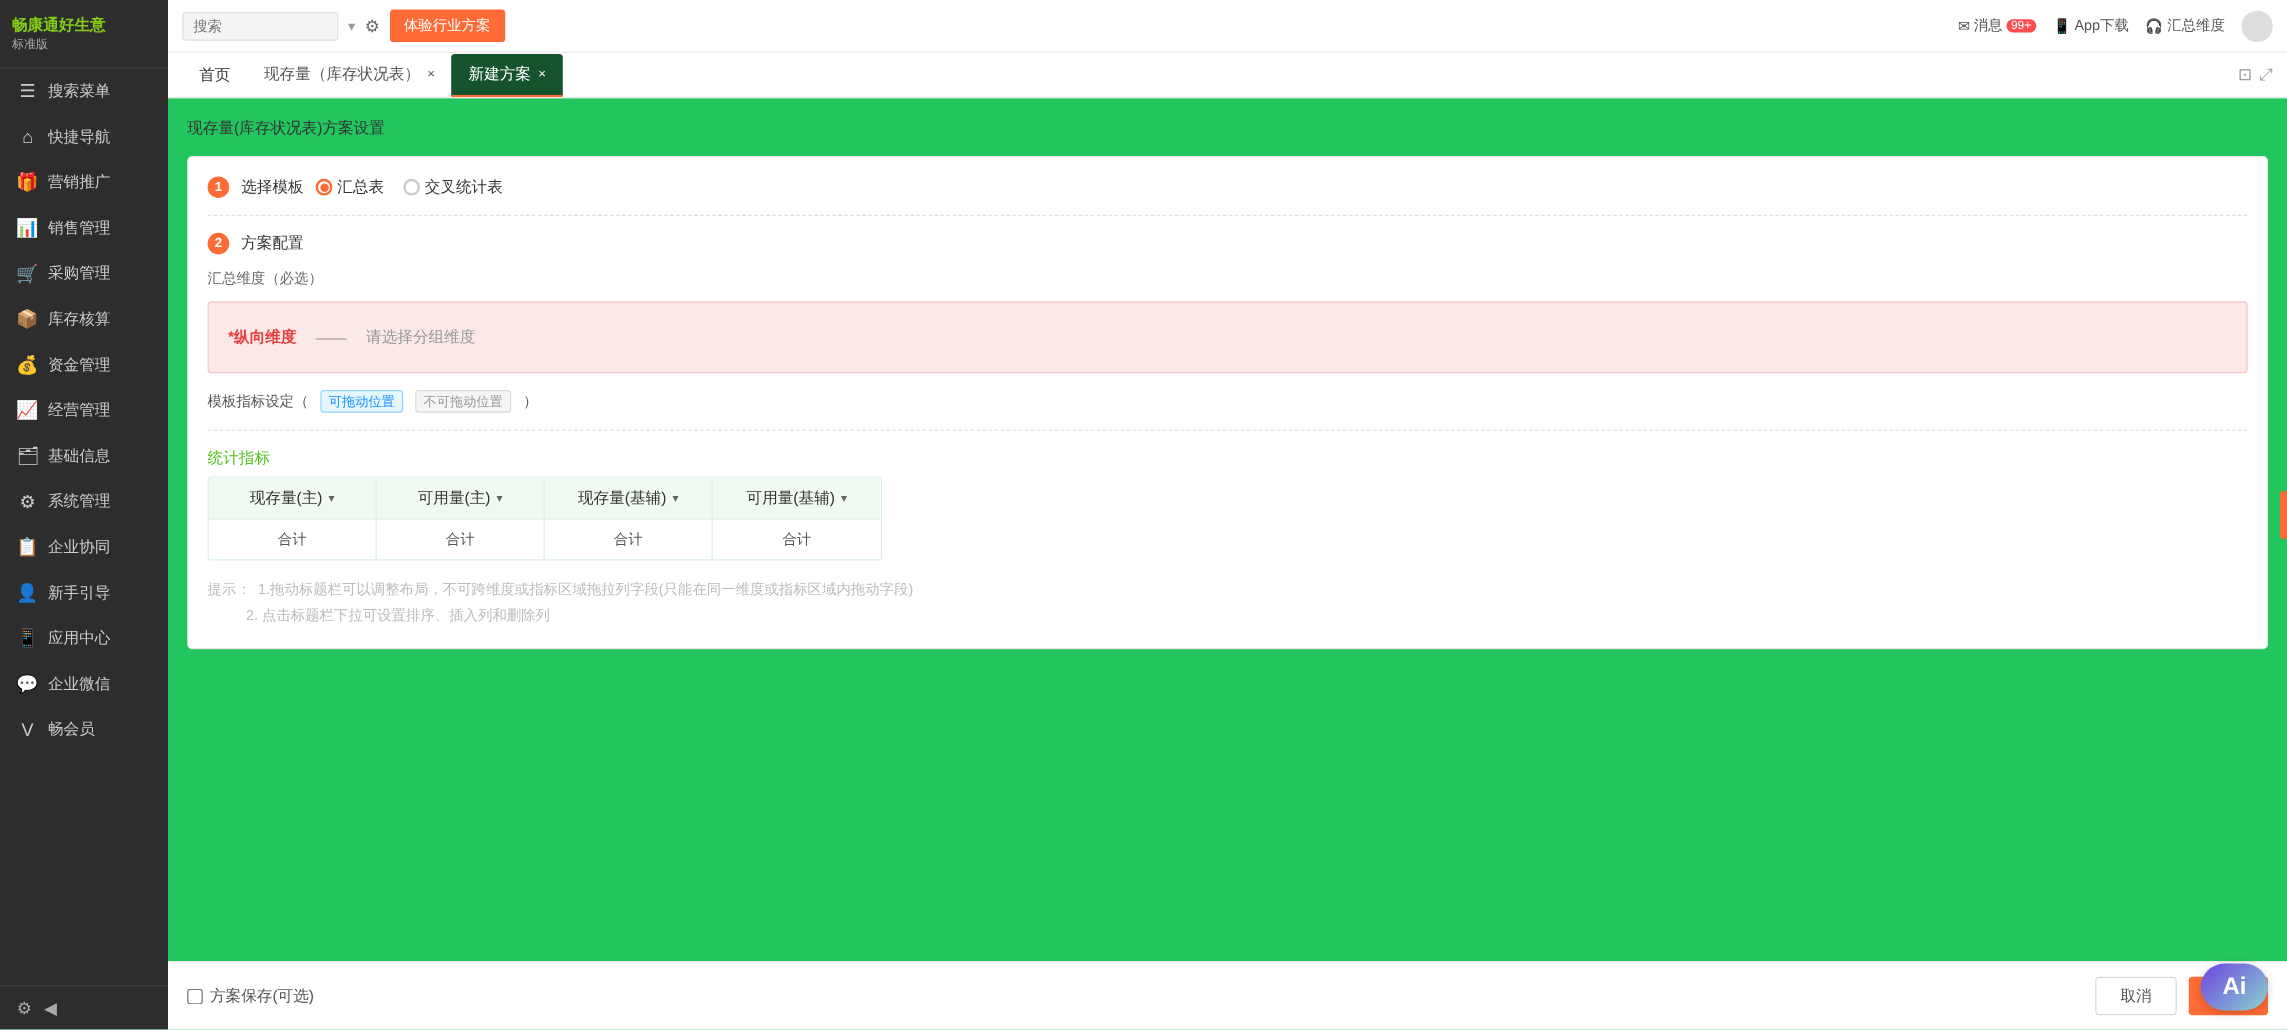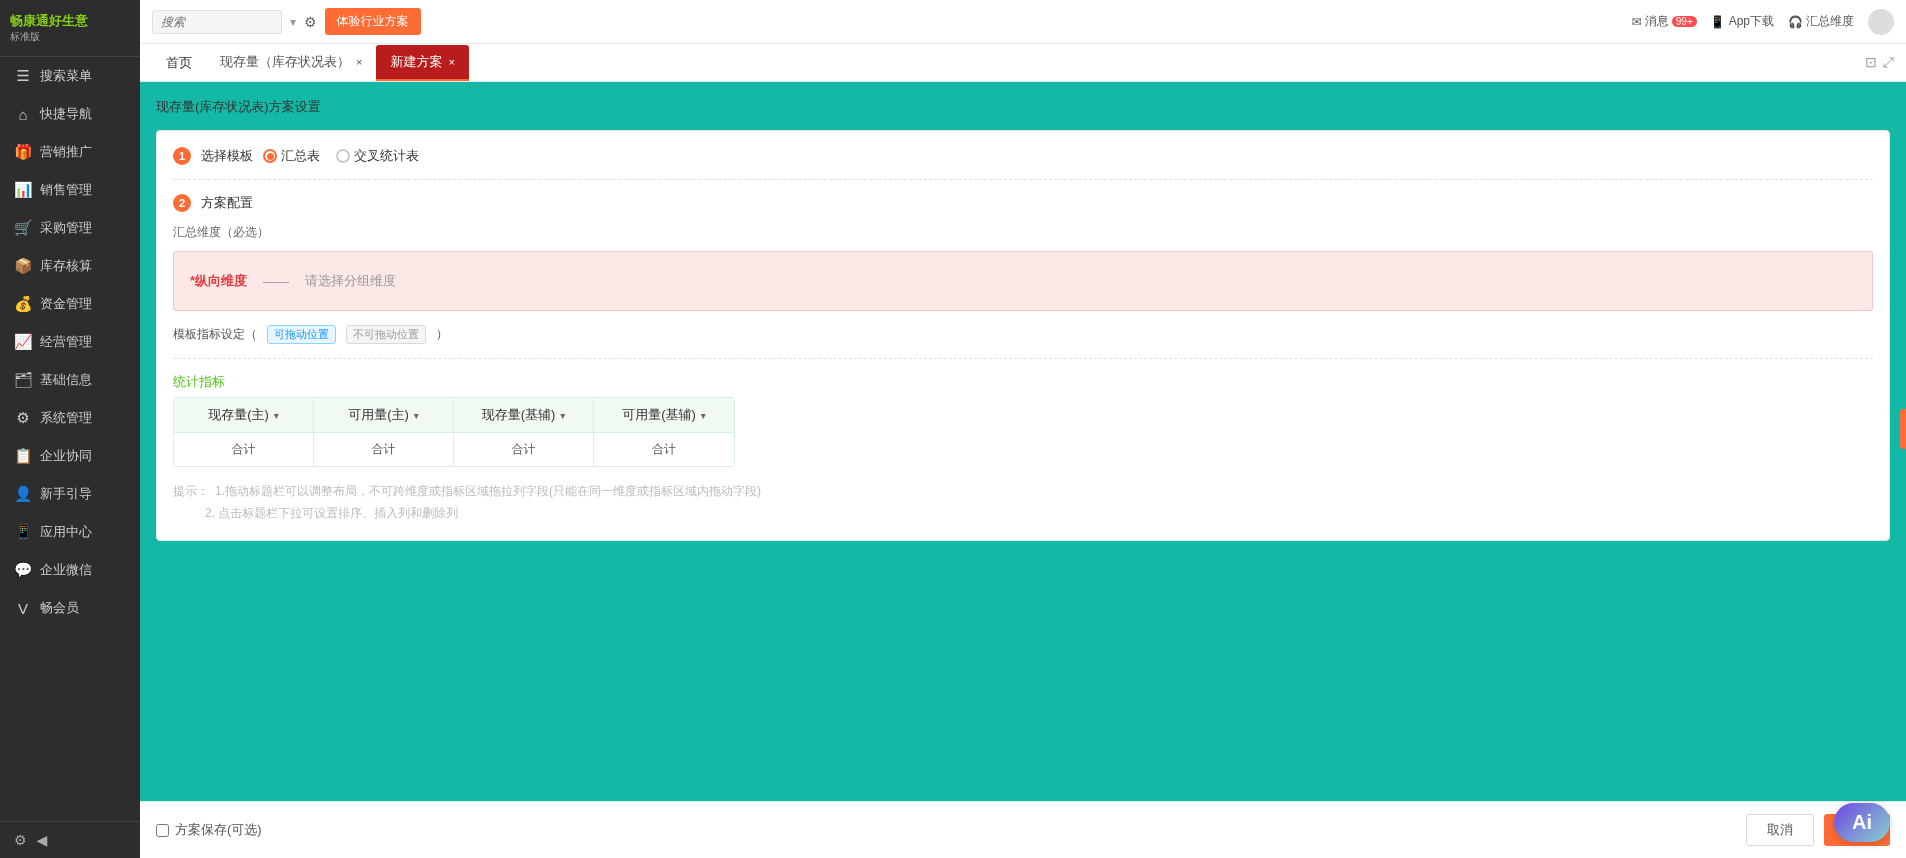--- a/index.html
+++ b/index.html
@@ -75,21 +75,20 @@
       flex-shrink: 0;
     }
     .topbar-search {
       background: #f5f5f5;
       border: 1px solid #e0e0e0;
       border-radius: 3px;
       padding: 4px 8px;
       font-size: 12px;
       color: #a16207;
       width: 130px;
-      font-style: italic;
     }
     .topbar-dropdown-icon { color: #999; font-size: 12px; cursor: pointer; }
     .topbar-gear { color: #666; cursor: pointer; font-size: 14px; }
     .topbar-btn {
       background: #ff6b35;
       color: #fff;
       border: none;
       border-radius: 3px;
       padding: 5px 12px;
       cursor: pointer;
@@ -140,36 +139,36 @@
       display: flex;
       align-items: center;
       padding: 8px 14px;
       font-size: 13px;
       color: #555;
       cursor: pointer;
       border-bottom: 2px solid transparent;
       gap: 6px;
     }
     .tab.active {
-      background: #b91c1c;
+      background: #14532d;
       color: #fff;
       border-radius: 3px 3px 0 0;
       border-bottom: 2px solid #ff6b35;
     }
     .tab-close { font-size: 11px; cursor: pointer; }
     .tab-home { color: #333; font-size: 13px; padding: 8px 14px; cursor: pointer; }
     .tabs-right { margin-left: auto; display: flex; gap: 6px; }
     .tabs-right-icon { color: #999; cursor: pointer; font-size: 14px; }
 
     
     .content {
       flex: 1;
       overflow-y: auto;
       padding: 16px;
-      background: #14b8a6;
+      background: #22c55e;
     }
     .page-title {
       font-size: 13px;
       color: #333;
       margin-bottom: 14px;
     }
 
     
     .card {
       background: #fff;

